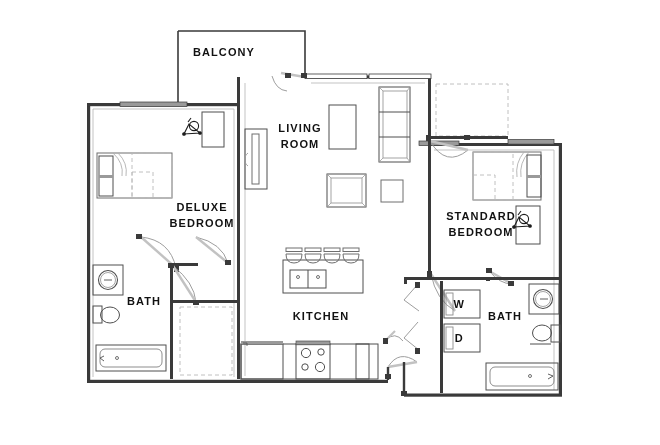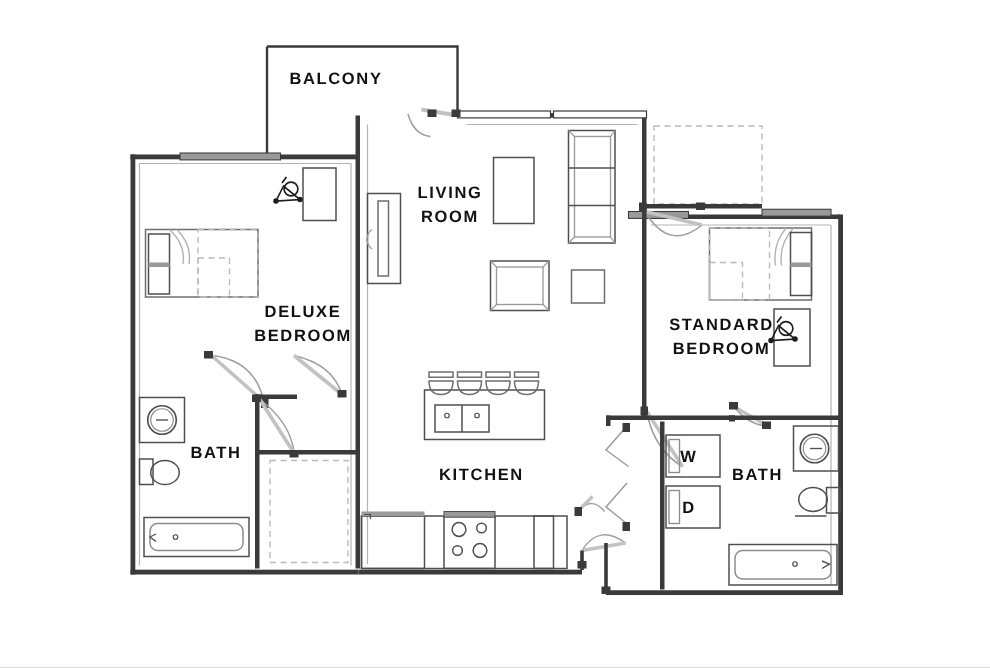--- a/index.html
+++ b/index.html
@@ -1,18 +1,18 @@
 <!DOCTYPE html>
 <html><head>
 <meta charset="utf-8">
 <title>Floor Plan</title>
 <style>
   html,body{margin:0;padding:0;background:#ffffff;}
   body{width:660px;height:445px;overflow:hidden;font-family:"Liberation Sans",sans-serif;}
-  #plan-root{position:relative;width:660px;height:445px;background:#4d7c0f;}
+  #plan-root{position:relative;width:660px;height:445px;background:#eab308;}
   svg#floorplan{display:block;width:660px;height:445px;}
   .room-label{font-family:"Liberation Sans",sans-serif;font-weight:bold;letter-spacing:1.1px;fill:#111;}
   .appliance-label{font-family:"Liberation Sans",sans-serif;font-weight:bold;letter-spacing:0.5px;fill:#111;}
 </style>
 </head>
 <body>
 
 <div id="plan-root">
 <svg id="floorplan" viewBox="0 0 660 445" xmlns="http://www.w3.org/2000/svg">
 

